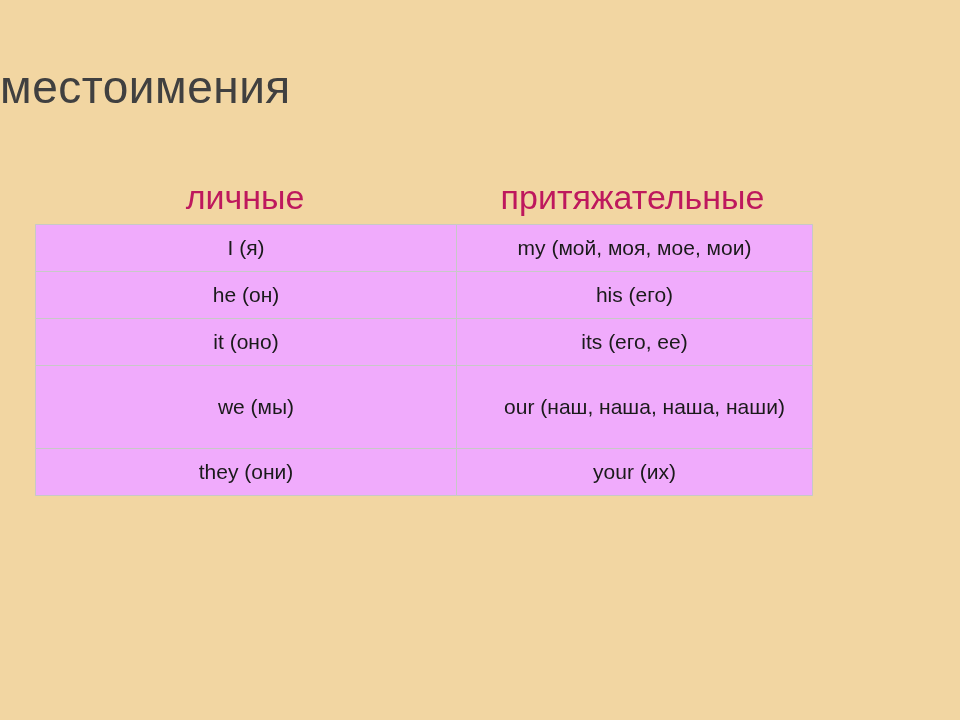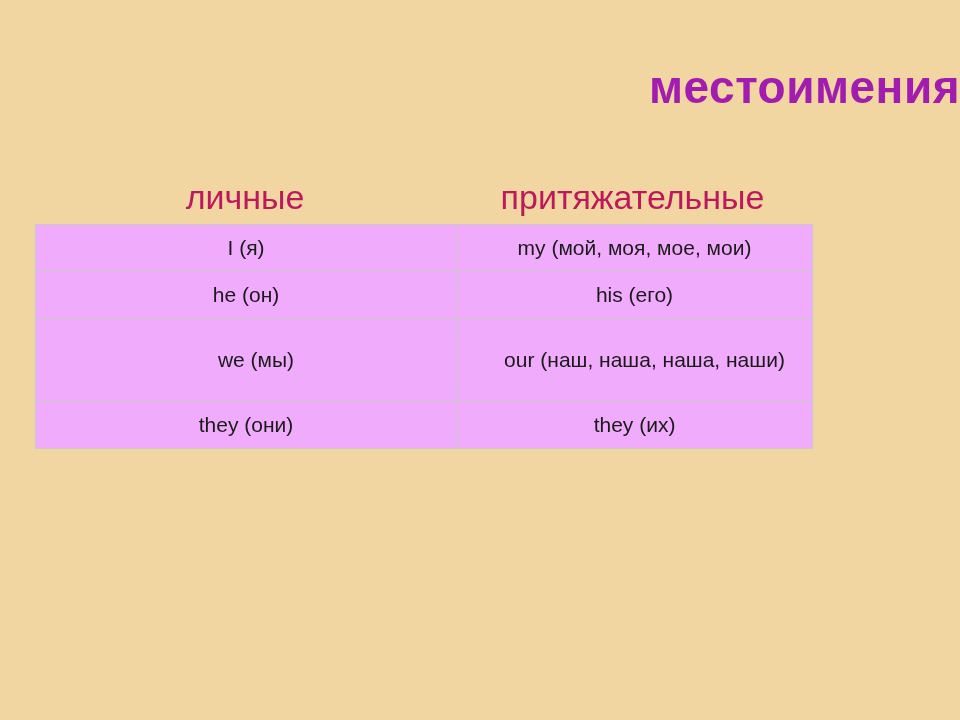--- a/index.html
+++ b/index.html
@@ -17,24 +17,24 @@
     position: relative;
     width: 960px;
     height: 720px;
     box-sizing: border-box;
   }
   .slide-title {
     position: absolute;
     top: 60px;
     left: 0;
     width: 960px;
-    text-align: right;
+    text-align: left;
     font-size: 46px;
-    color: #a21caf;
-    font-weight: bold;
+    color: #404040;
+    font-weight: normal;
     letter-spacing: 0.5px;
   }
   .col-headers {
     position: absolute;
     top: 178px;
     left: 35px;
     width: 775px;
     display: flex;
   }
   .col-header {
@@ -92,24 +92,28 @@
   <table class="pronoun-table">
     <tbody>
       <tr>
         <td class="col-left">I (я)</td>
         <td class="col-right">my  (мой, моя, мое, мои)</td>
       </tr>
       <tr>
         <td class="col-left">he (он)</td>
         <td class="col-right">his (его)</td>
       </tr>
+      <tr>
+        <td class="col-left">it (оно)</td>
+        <td class="col-right">its (его, ее)</td>
+      </tr>
       <tr class="tall">
         <td class="col-left">we (мы)</td>
         <td class="col-right">our (наш, наша, наша, наши)</td>
       </tr>
       <tr>
         <td class="col-left">they (они)</td>
-        <td class="col-right">they (их)</td>
+        <td class="col-right">your (их)</td>
       </tr>
     </tbody>
   </table>
 
 </div>
 
 </body></html>

